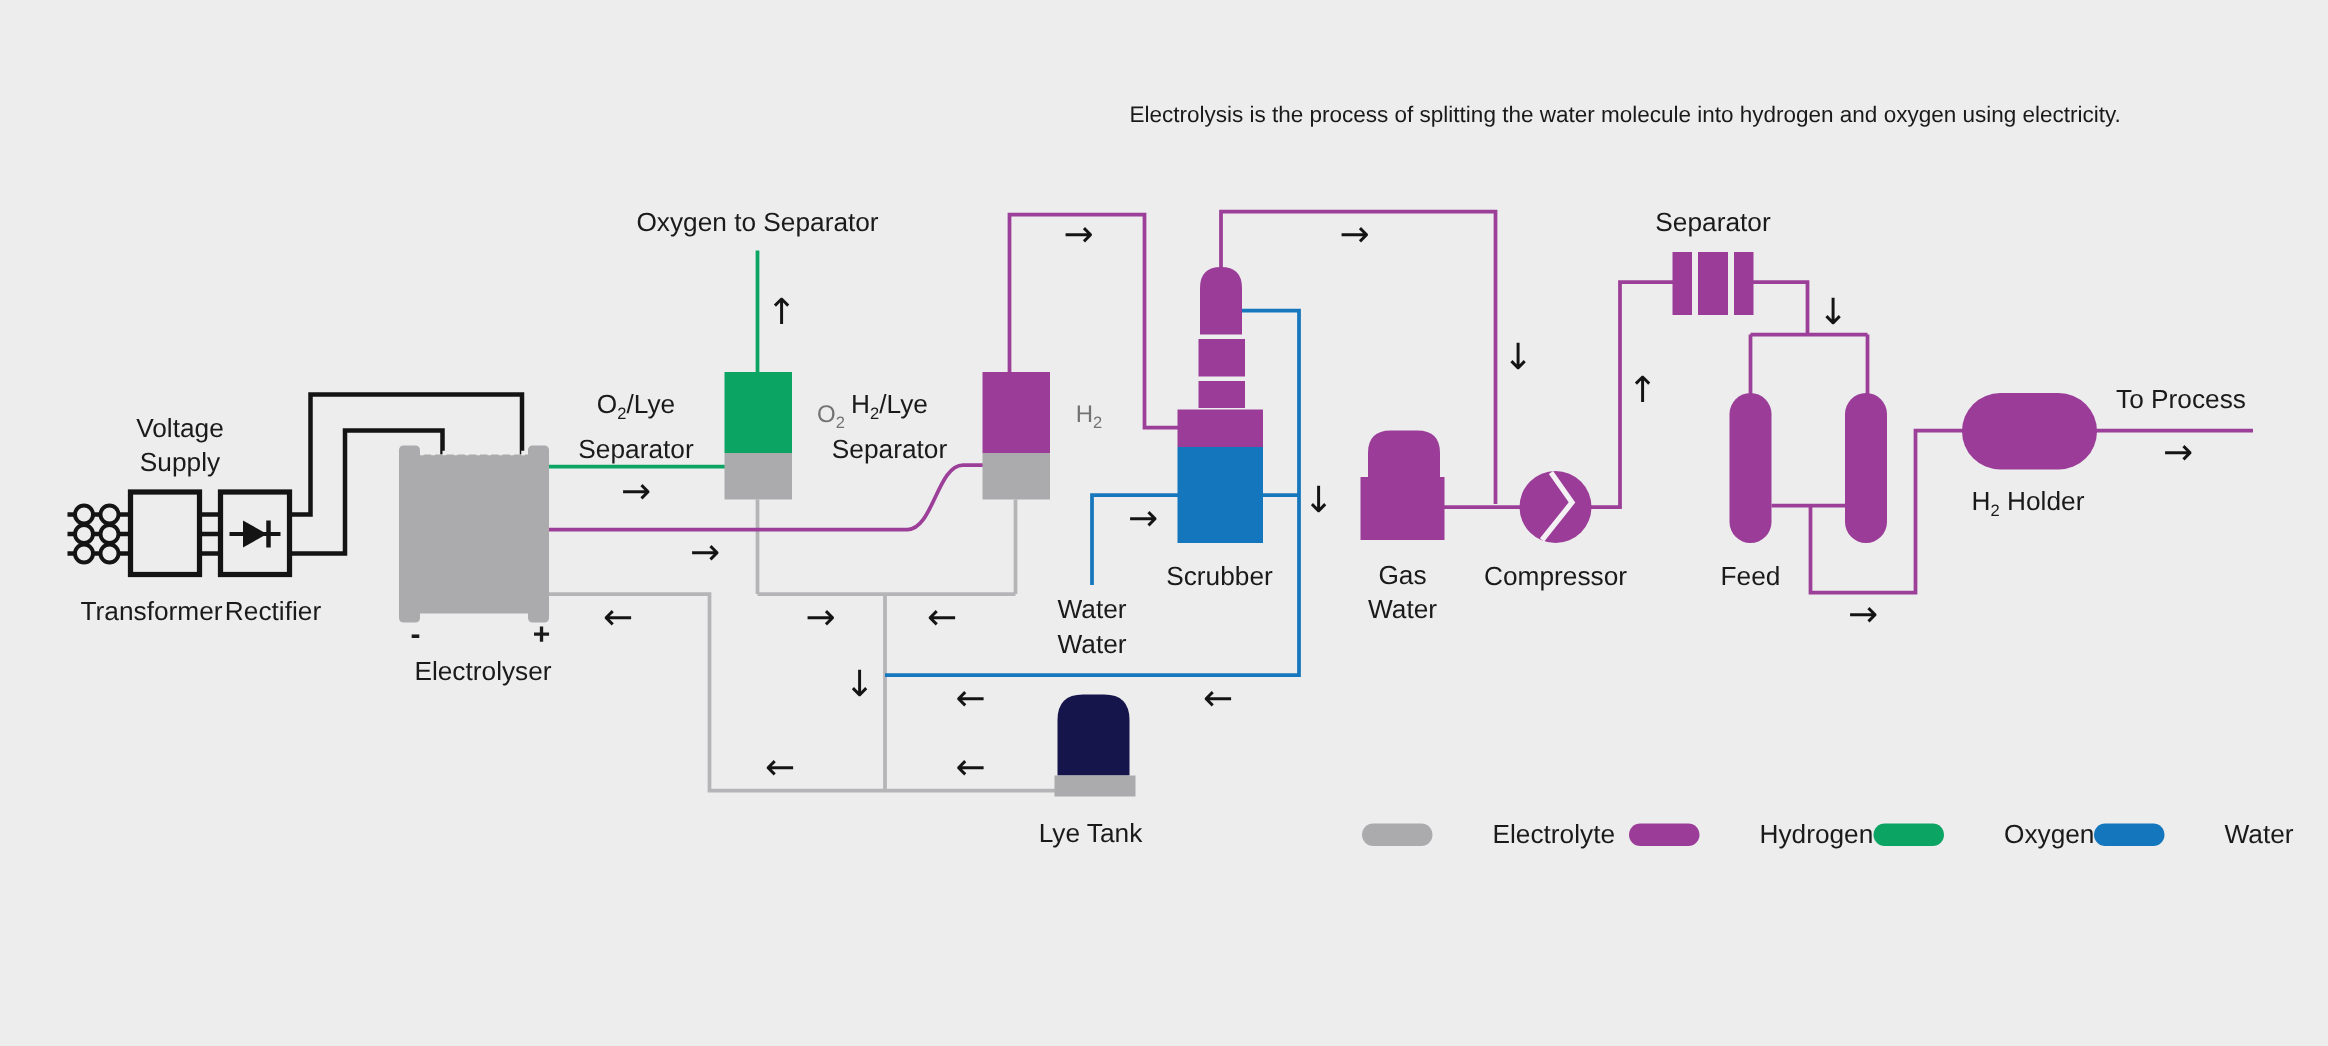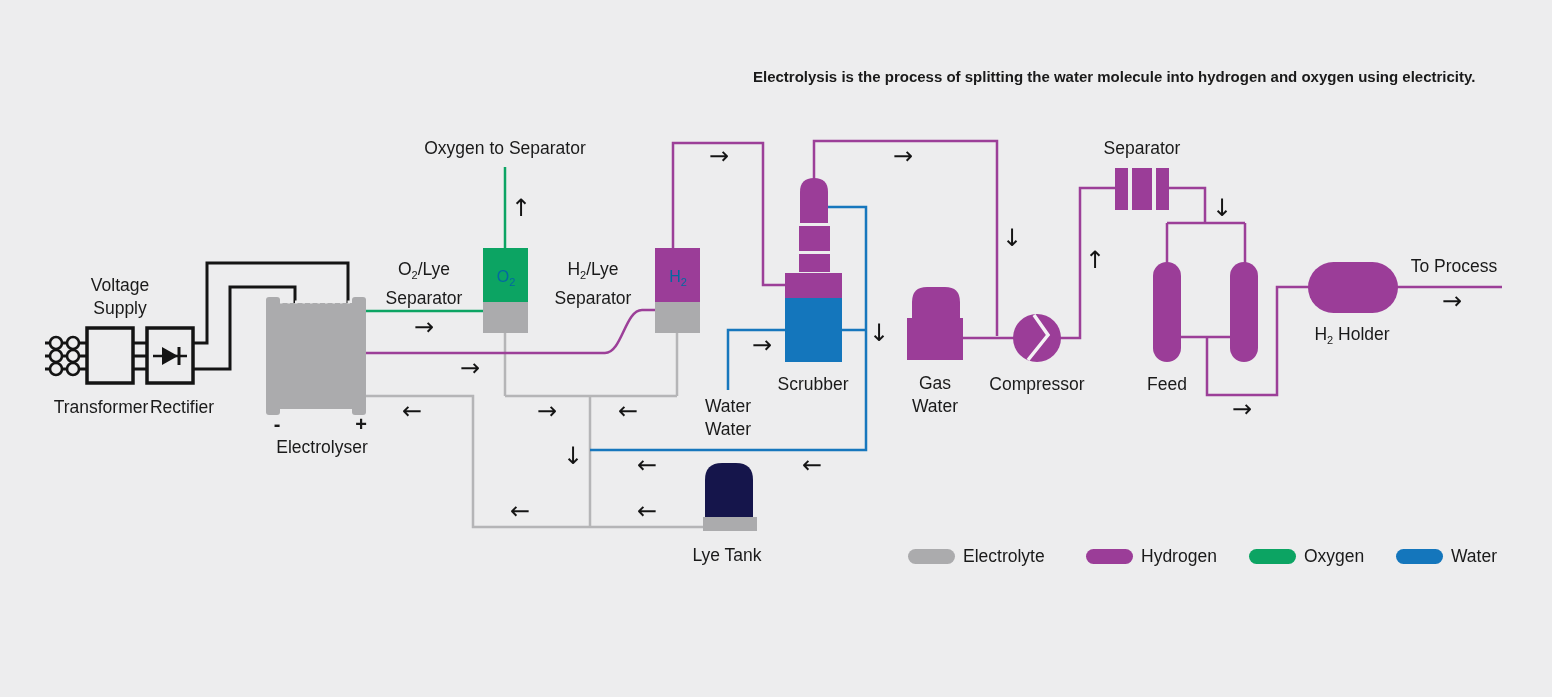--- a/index.html
+++ b/index.html
@@ -6,32 +6,33 @@
   #stage{
     position:relative;width:1552px;height:697px;background:#EDEDEE;
     overflow:hidden;font-family:"Liberation Sans","DejaVu Sans",sans-serif;color:#1A1A1A;
   }
   #pipework{position:absolute;left:0;top:0;}
   .lbl{
     position:absolute;font-size:17.5px;line-height:23px;text-align:center;
     white-space:nowrap;transform:translateX(-50%);color:#1A1A1A;
   }
   .vessel-text{
-    position:absolute;transform:translate(-50%,-50%);color:#0369a1;font-size:16px;
+    position:absolute;transform:translate(-50%,-50%);color:#737373;font-size:16px;
     white-space:nowrap;
+    margin-left:48px;
   }
   .sb{font-size:11px;vertical-align:-4px;}
   .sign{position:absolute;transform:translate(-50%,-50%);font-size:20px;font-weight:700;}
   .arr{
     position:absolute;transform:translate(-50%,-50%);
     font-family:"DejaVu Sans",sans-serif;font-size:24px;color:#141414;line-height:1;
   }
   .desc{position:absolute;left:753px;top:66px;font-size:15px;line-height:21px;}
-  .desc div{white-space:nowrap;font-weight:bold;}
-  .legend-item{position:absolute;display:flex;align-items:center;height:18px;}
+  .desc div{white-space:nowrap;}
+  .legend-item{position:absolute;display:flex;align-items:center;height:18px;gap:32px;}
   .legend-swatch{width:47px;height:15px;border-radius:8px;margin-right:8px;}
   .legend-label{font-size:17.5px;}
 </style>
 </head>
 <body>
 
 <div id="stage">
 
   <svg id="pipework" width="1552" height="697" viewBox="0 0 1552 697">
 

